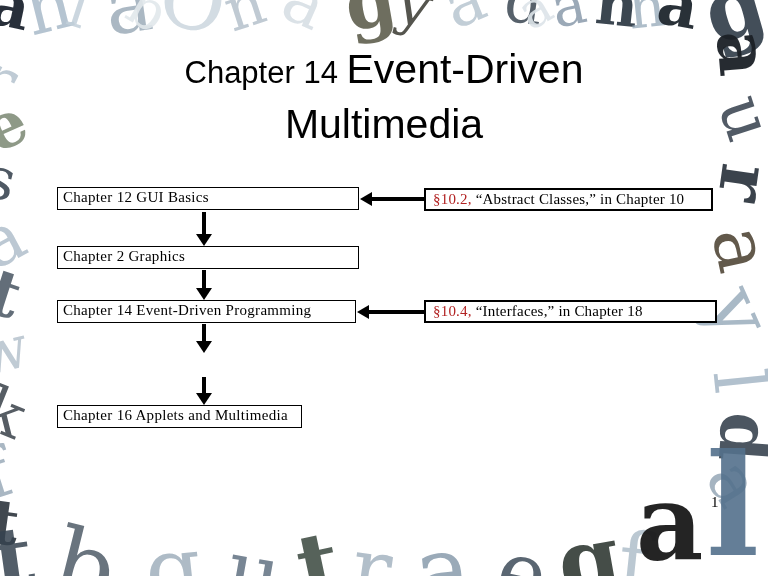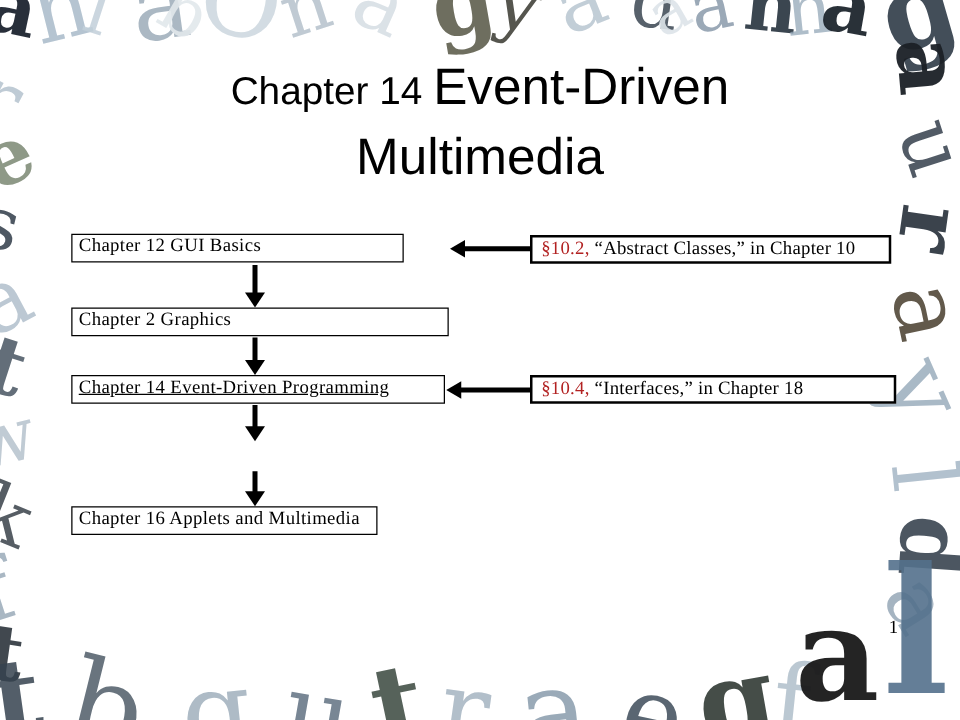--- a/index.html
+++ b/index.html
@@ -113,27 +113,27 @@
       <span class="bletter" style="left: 706px; top: 436px; font-size: 140px; color: rgb(84, 113, 140); opacity: 0.9; transform: rotate(0deg); font-weight: bold;">l</span>
     </div>
 
   <div class="content">
 
     <div class="title">
       <span><span class="t-sm">Chapter 14 </span><span class="t-lg">Event-Driven</span></span><br>
       <span class="t-lg">Multimedia</span>
     </div>
 
-    <div class="chapbox" style="left:57px; top:187px; width:266px;">
+    <div class="chapbox" style="left:57px; top:187px; width:302px;">
       <span>Chapter 12 GUI Basics</span>
     </div>
     <div class="chapbox" style="left:57px; top:246px; width:302px;">
       <span>Chapter 2 Graphics</span>
     </div>
-    <div class="chapbox" style="left:57px; top:300px; width:299px;text-decoration:underline;">
+    <div class="chapbox" style="left:57px; top:300px; width:299px;">
       <span>Chapter 14 Event-Driven Programming</span>
     </div>
     <div class="chapbox" style="left:57px; top:405px; width:245px;">
       <span>Chapter 16 Applets and Multimedia</span>
     </div>
 
     <div class="varrow" style="left:196px; top:212px; height:34px;">
       <div class="vline" style="height:24px;"></div>
         <div class="vhead"></div>
     </div>

